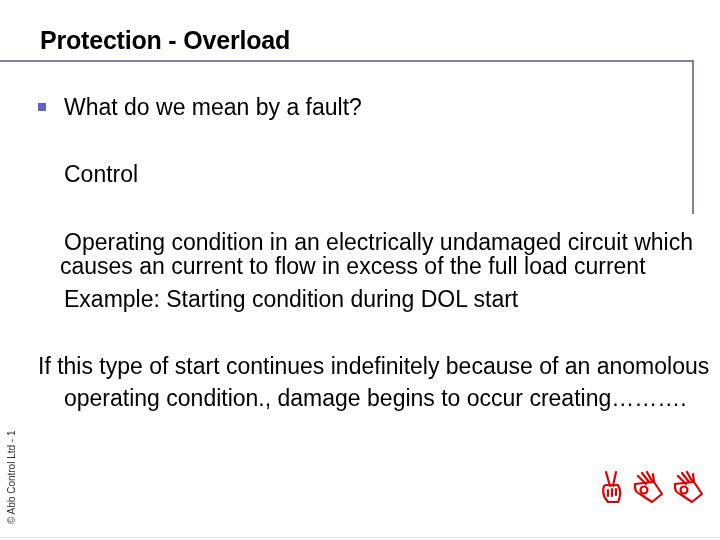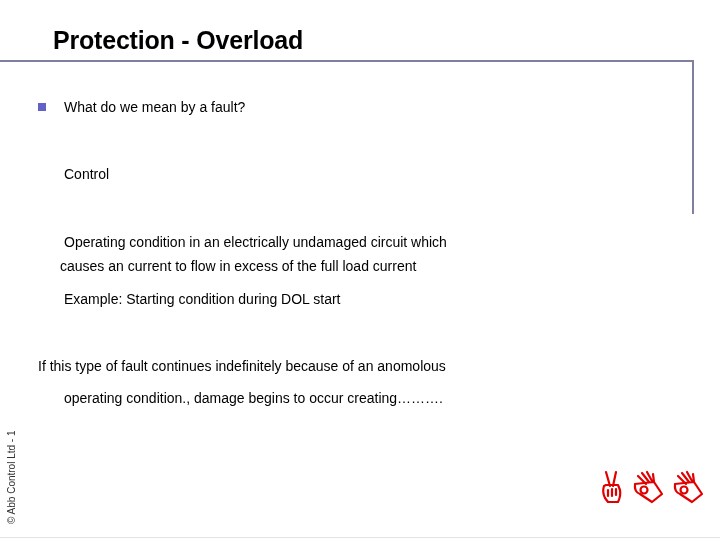--- a/index.html
+++ b/index.html
@@ -3,38 +3,38 @@
 <meta charset="utf-8">
 <style>
   html, body { margin: 0; padding: 0; }
   body {
     width: 720px; height: 540px; position: relative; overflow: hidden;
     background: #ffffff;
     font-family: "Liberation Sans", sans-serif;
     color: #000;
   }
   .title {
-    position: absolute; left: 53px; top: 24px;
+    position: absolute; left: 40px; top: 24px;
     font-size: 25px; font-weight: bold; letter-spacing: -0.2px;
     line-height: 32px;
   }
   .rule-h {
     position: absolute; left: 0; top: 60px; width: 694px; height: 2px;
     background: #7f7fa0;
   }
   .rule-v {
     position: absolute; left: 692px; top: 60px; width: 2px; height: 154px;
     background: #7f7fa0;
   }
   .bullet {
     position: absolute; left: 38px; top: 103px; width: 8px; height: 8px;
     background: #6161c6;
   }
   .txt {
-    position: absolute; font-size: 14px; line-height: 24px; white-space: nowrap;
+    position: absolute; font-size: 23px; line-height: 24px; white-space: nowrap;
   }
   .t-q { left: 64px; top: 95px; }
   .t-overload { left: 64px; top: 162px; }
   .t-def1 { left: 64px; top: 230px; }
   .t-def2 { left: 60px; top: 254px; }
   .t-example { left: 64px; top: 287px; }
   .t-if1 { left: 38px; top: 354px; }
   .t-if2 { left: 64px; top: 378px; margin-top: 8px; }
   .copyright {
     position: absolute; left: 6px; top: 524px;
@@ -58,21 +58,21 @@
   <div class="title">Protection - Overload</div>
   <div class="rule-h"></div>
   <div class="rule-v"></div>
 
   <div class="bullet"></div>
   <div class="txt t-q">What do we mean by a fault?</div>
   <div class="txt t-overload">Control</div>
   <div class="txt t-def1">Operating condition in an electrically undamaged circuit which</div>
   <div class="txt t-def2">causes an current to flow in excess of the full load current</div>
   <div class="txt t-example">Example: Starting condition during DOL start</div>
-  <div class="txt t-if1">If this type of fault continues indefinitely because of an anomolous</div>
+  <div class="txt t-if1">If this type of start continues indefinitely because of an anomolous</div>
   <div class="txt t-if2">operating condition., damage begins to occur creating……….</div>
 
   <div class="copyright">© Abb Control Ltd  - 1</div>
 
   <div class="logo">
 
     <svg width="30" height="34" viewBox="0 0 30 34">
       <g fill="none" stroke="#e00000" stroke-width="2.2" stroke-linejoin="round" stroke-linecap="round">
         <path d="M8 2 L12 16 M18 2 L15 16"></path>
         <path d="M6 16 Q4 22 7 28 L10 32 L20 32 Q23 26 22 20 L20 15 L8 15 Z"></path>

